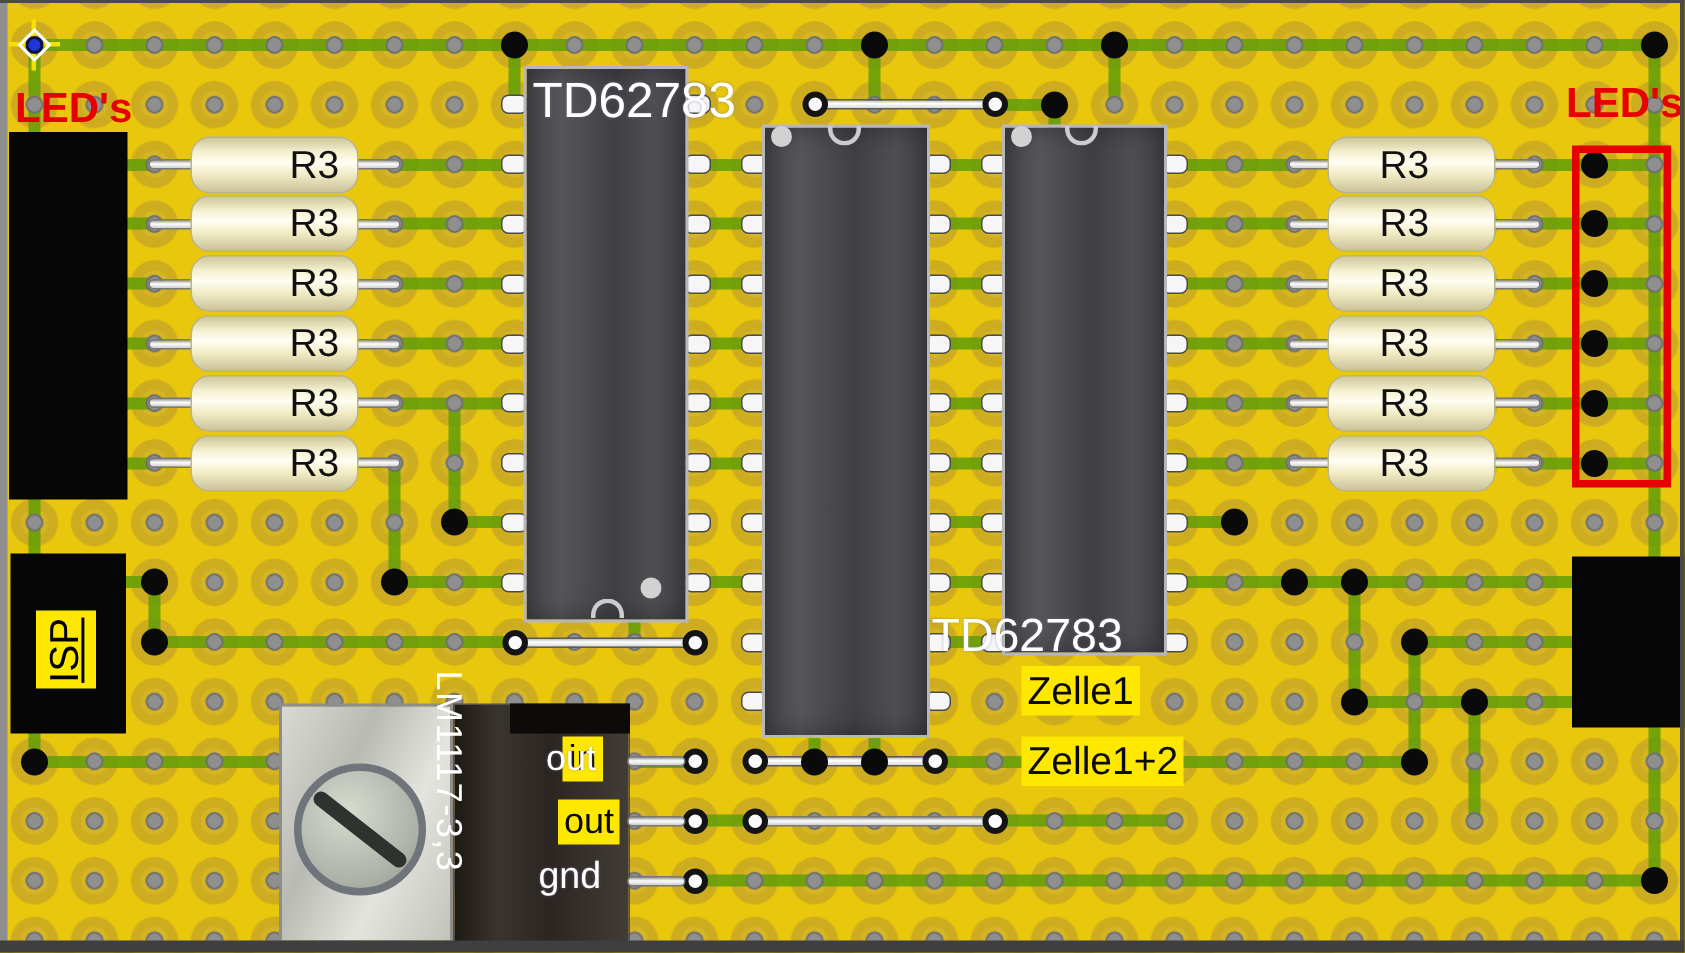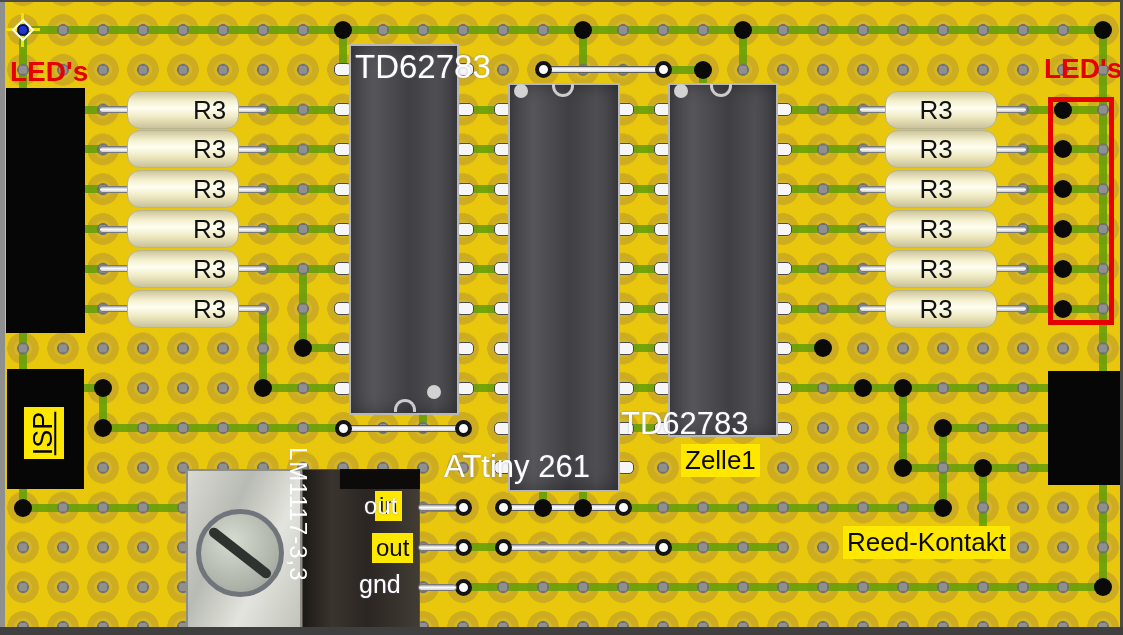--- a/index.html
+++ b/index.html
@@ -289,23 +289,22 @@
     <div class="reg" style="left: 186px; top: 469px; width: 116px; height: 160px; background: linear-gradient(115deg, rgb(217, 217, 211), rgb(184, 187, 179) 35%, rgb(227, 228, 221) 65%, rgb(194, 196, 188)); border: 2px solid rgb(141, 141, 137);"></div>
     <div class="reg" style="left: 196px; top: 509px; width: 88px; height: 88px; border-radius: 50%; background: radial-gradient(circle at 40% 35%, rgb(215, 220, 209), rgb(170, 176, 165) 70%, rgb(141, 147, 138)); border: 5px solid rgb(112, 116, 123);"></div>
     <div class="reg" style="left: 202px; top: 548px; width: 76px; height: 10px; background: rgb(46, 51, 48); border-radius: 5px; transform: rotate(38deg);"></div>
     <div class="reg" style="left: 302px; top: 469px; width: 118px; height: 160px; background: linear-gradient(90deg, rgb(29, 25, 21), rgb(58, 52, 46) 25%, rgb(43, 38, 34) 55%, rgb(66, 60, 53)); border: 1px solid rgb(85, 80, 74);"></div>
     <div class="reg" style="left: 340px; top: 469px; width: 80px; height: 20px; background: rgb(13, 11, 9);"></div>
     <div class="redrect" style="left: 1048px; top: 97px; width: 66px; height: 228px;"></div>
     <div class="lbl-red" style="left: 10px; top: 56px;">LED's</div>
     <div class="lbl-red" style="left: 1044px; top: 53px;">LED's</div>
     <div class="lbl-white" style="left: 355px; top: 48px; font-size: 33px;">TD62783</div>
     <div class="lbl-white" style="left: 621px; top: 406px; font-size: 31px;">TD62783</div>
-    <div class="lbl-white" style="left: 444px; top: 449px; font-size: 31px;">ATtiny 261</div>
     <div class="lbl-yellow" style="left: 681px; top: 444px;">Zelle1</div>
-    <div class="lbl-yellow" style="left: 843px; top: 526px;">Reed-Kontakt</div>
+    <div class="lbl-yellow" style="left: 681px; top: 491px;">Zelle1+2</div>
     <div class="lbl-yellow" style="left: 375px; top: 491px; font-size: 24px;">in</div>
     <div class="lbl-white" style="left: 364px; top: 492px; font-size: 24px;">out</div>
     <div class="lbl-yellow" style="left: 372px; top: 533px; font-size: 24px;">out</div>
     <div class="lbl-white" style="left: 359px; top: 570px; font-size: 25px;">gnd</div>
     <div id="isp-box" style="left: 24px; top: 407px; width: 40px; height: 52px;">
       <span>ISP</span>
     </div>
     <div id="lm-text" style="left: 284px; top: 447px;">LM1117-3,3</div>
     <div id="marker" style="left: 6px; top: 13px; width: 34px; height: 34px; z-index: 11;">
       <div style="left: 0px; top: 15px; width: 34px; height: 3px; background: rgb(245, 224, 0);"></div>

